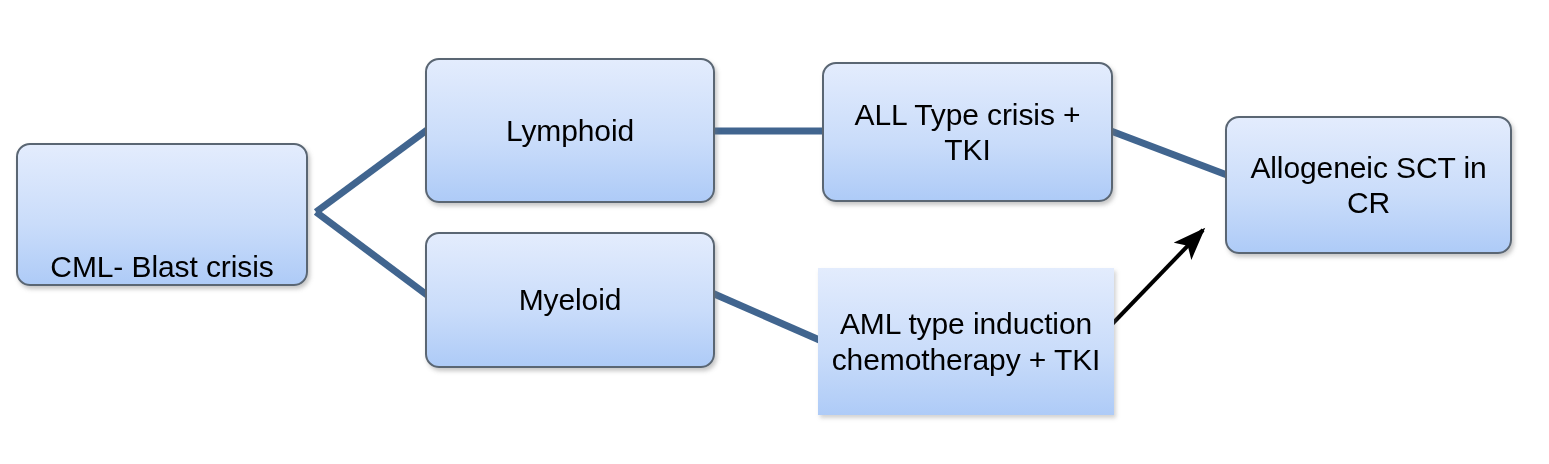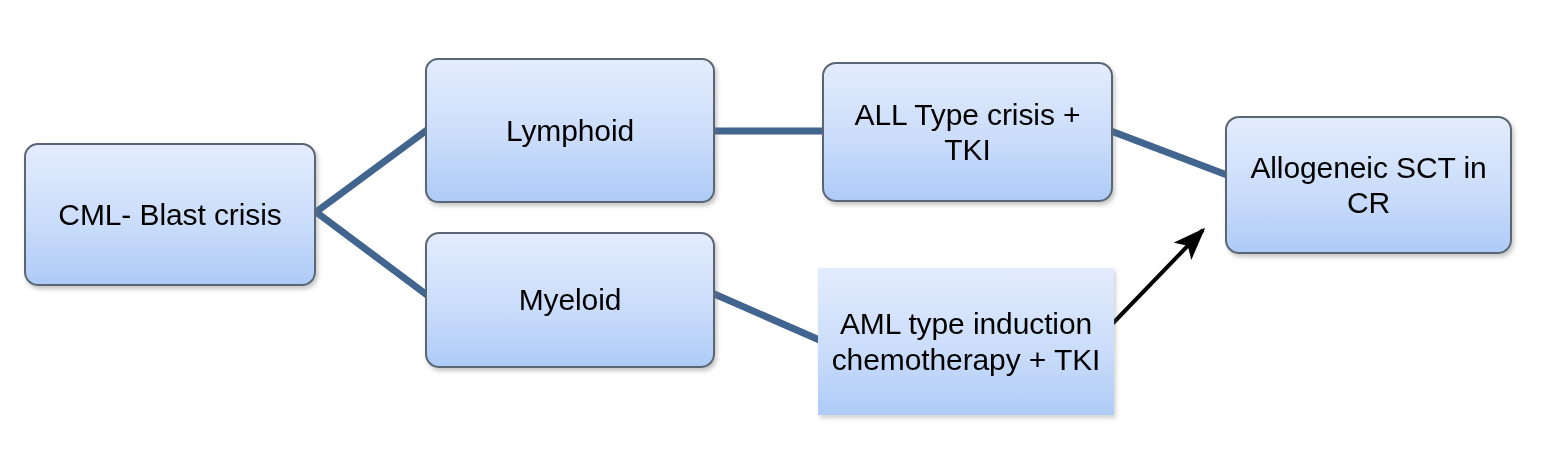--- a/index.html
+++ b/index.html
@@ -76,25 +76,25 @@
 
     <line x1="712" y1="131" x2="824" y2="131" stroke="#41658f" stroke-width="7" stroke-linecap="butt"></line>
 
     <line x1="1111" y1="131" x2="1227" y2="175" stroke="#41658f" stroke-width="7" stroke-linecap="butt"></line>
 
     <line x1="712" y1="293" x2="824" y2="342" stroke="#41658f" stroke-width="7" stroke-linecap="butt"></line>
 
     <line x1="1090" y1="347" x2="1203" y2="230" stroke="#000000" stroke-width="4" stroke-linecap="butt" marker-end="url(#blackArrow)"></line>
   </svg>
 
-  <div class="node rounded" style="left:24px; top:143px; width:292px; height:143px;">
+  <div class="node rounded" style="left:16px; top:143px; width:292px; height:143px;align-items:flex-end;">
     <span class="label">CML- Blast crisis</span>
   </div>
 
-  <div class="node rounded" style="left:425px; top:58px; width:290px; height:145px;border-radius:13px;">
+  <div class="node rounded" style="left:425px; top:58px; width:290px; height:145px;">
     <span class="label">Lymphoid</span>
   </div>
 
   <div class="node rounded" style="left:425px; top:232px; width:290px; height:136px;">
     <span class="label">Myeloid</span>
   </div>
 
   <div class="node rounded" style="left:822px; top:62px; width:291px; height:140px;">
     <span class="label">ALL Type crisis +
 TKI</span>

